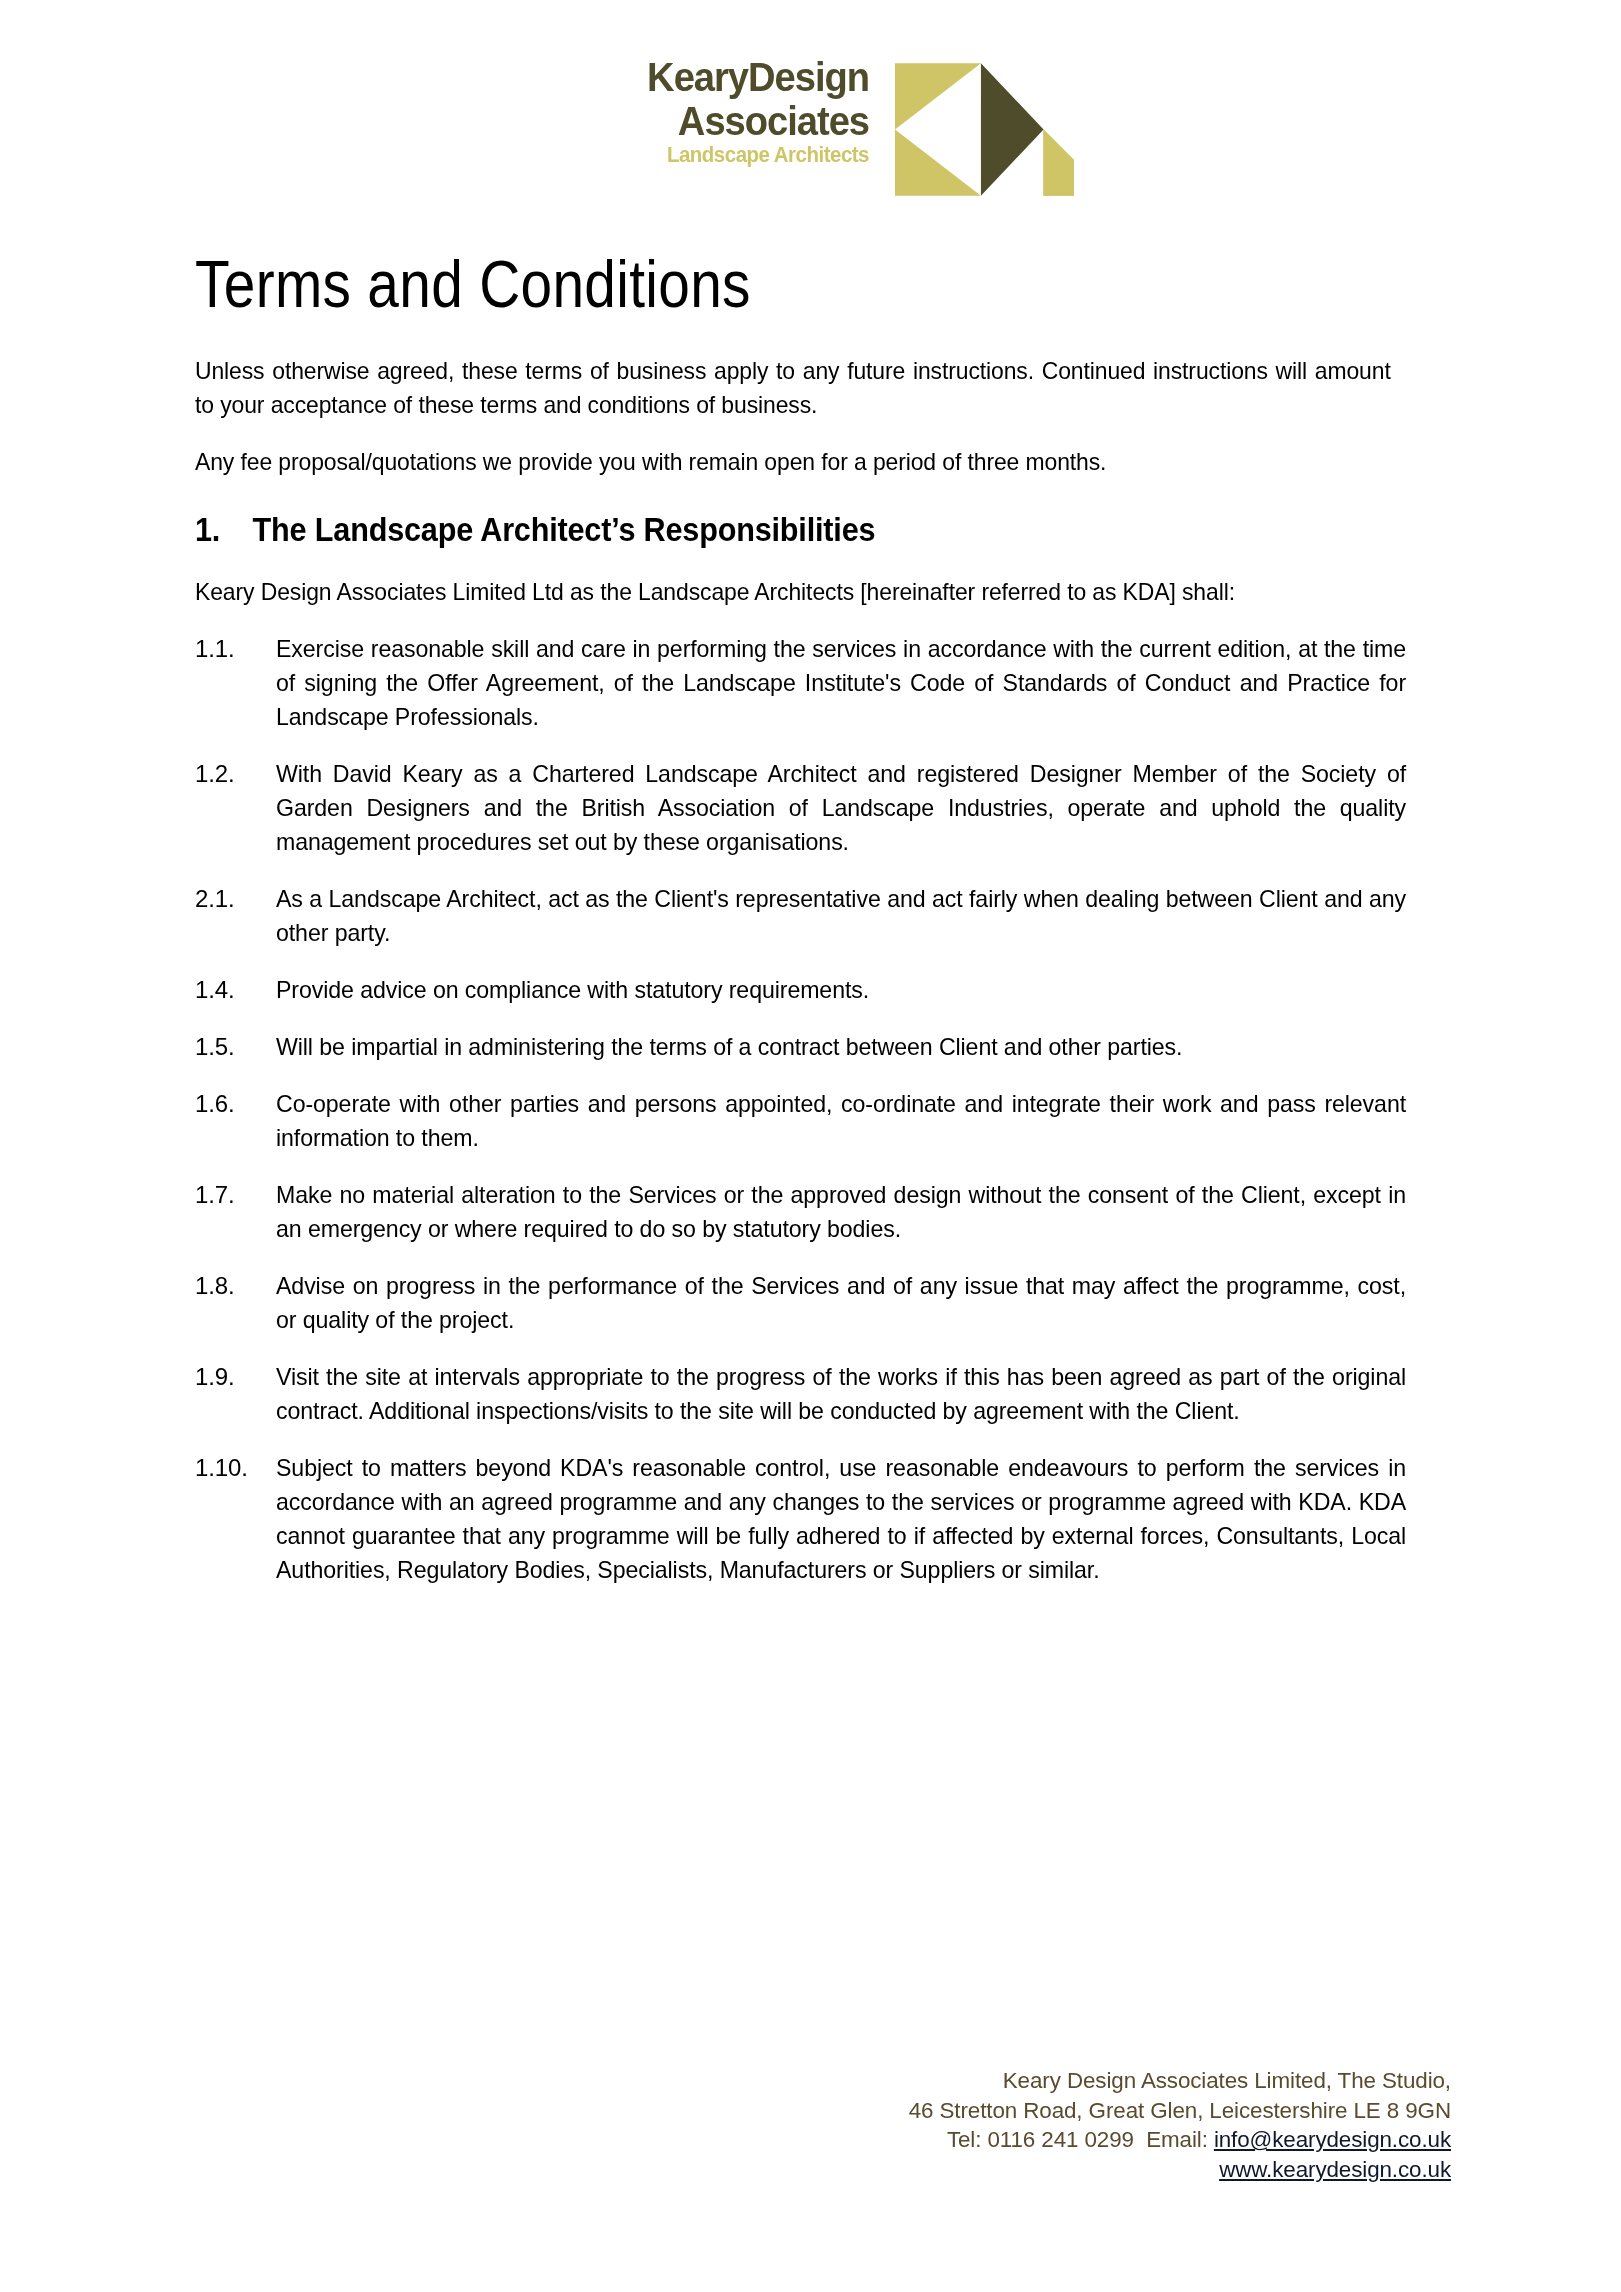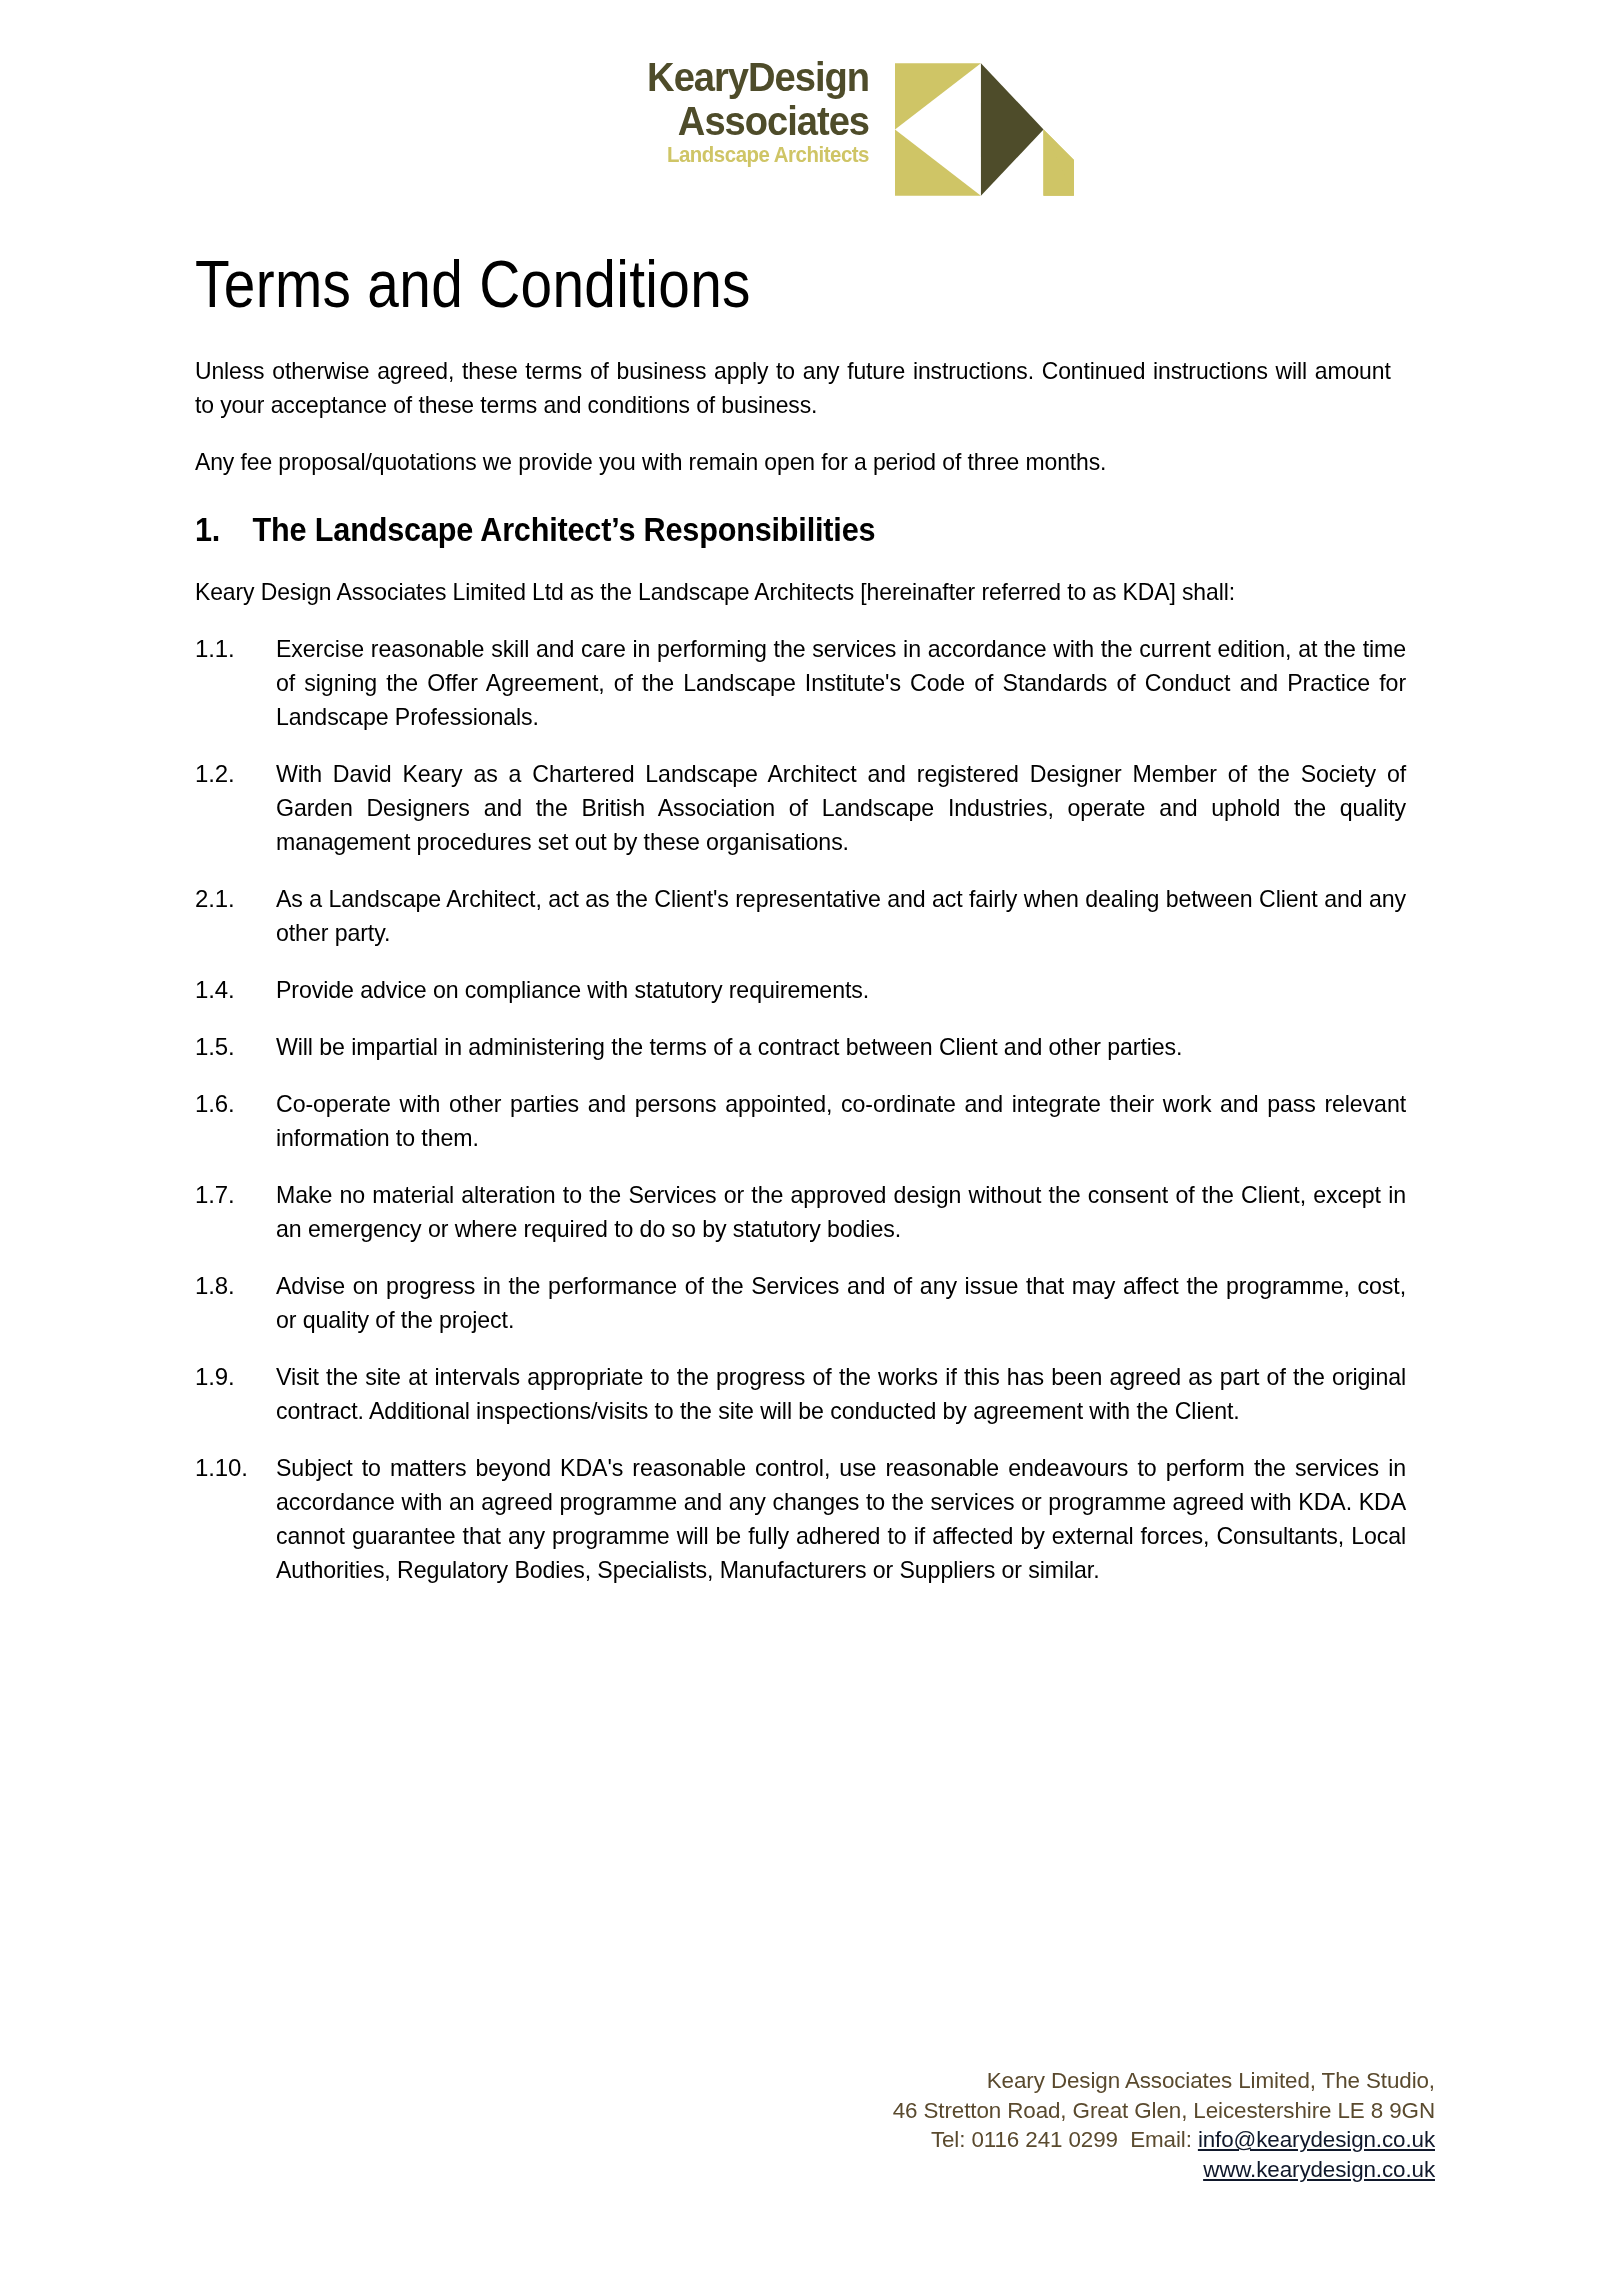--- a/index.html
+++ b/index.html
@@ -131,21 +131,21 @@
     text-align: justify;
     letter-spacing: -0.1px;
     transform: scaleX(0.965);
     transform-origin: left top;
   }
   .clause .clause-text.nojust { text-align: left; }
 
   
   .footer {
     position: absolute;
-    left: 611px;
+    left: 627px;
     top: 2026px;
     width: 824px;
     text-align: right;
     font-size: 22.4px;
     line-height: 29.6px;
     color: #5a4a2e;
     letter-spacing: -0.1px;
   }
   .footer .line { white-space: nowrap; }
   .footer a.link {

